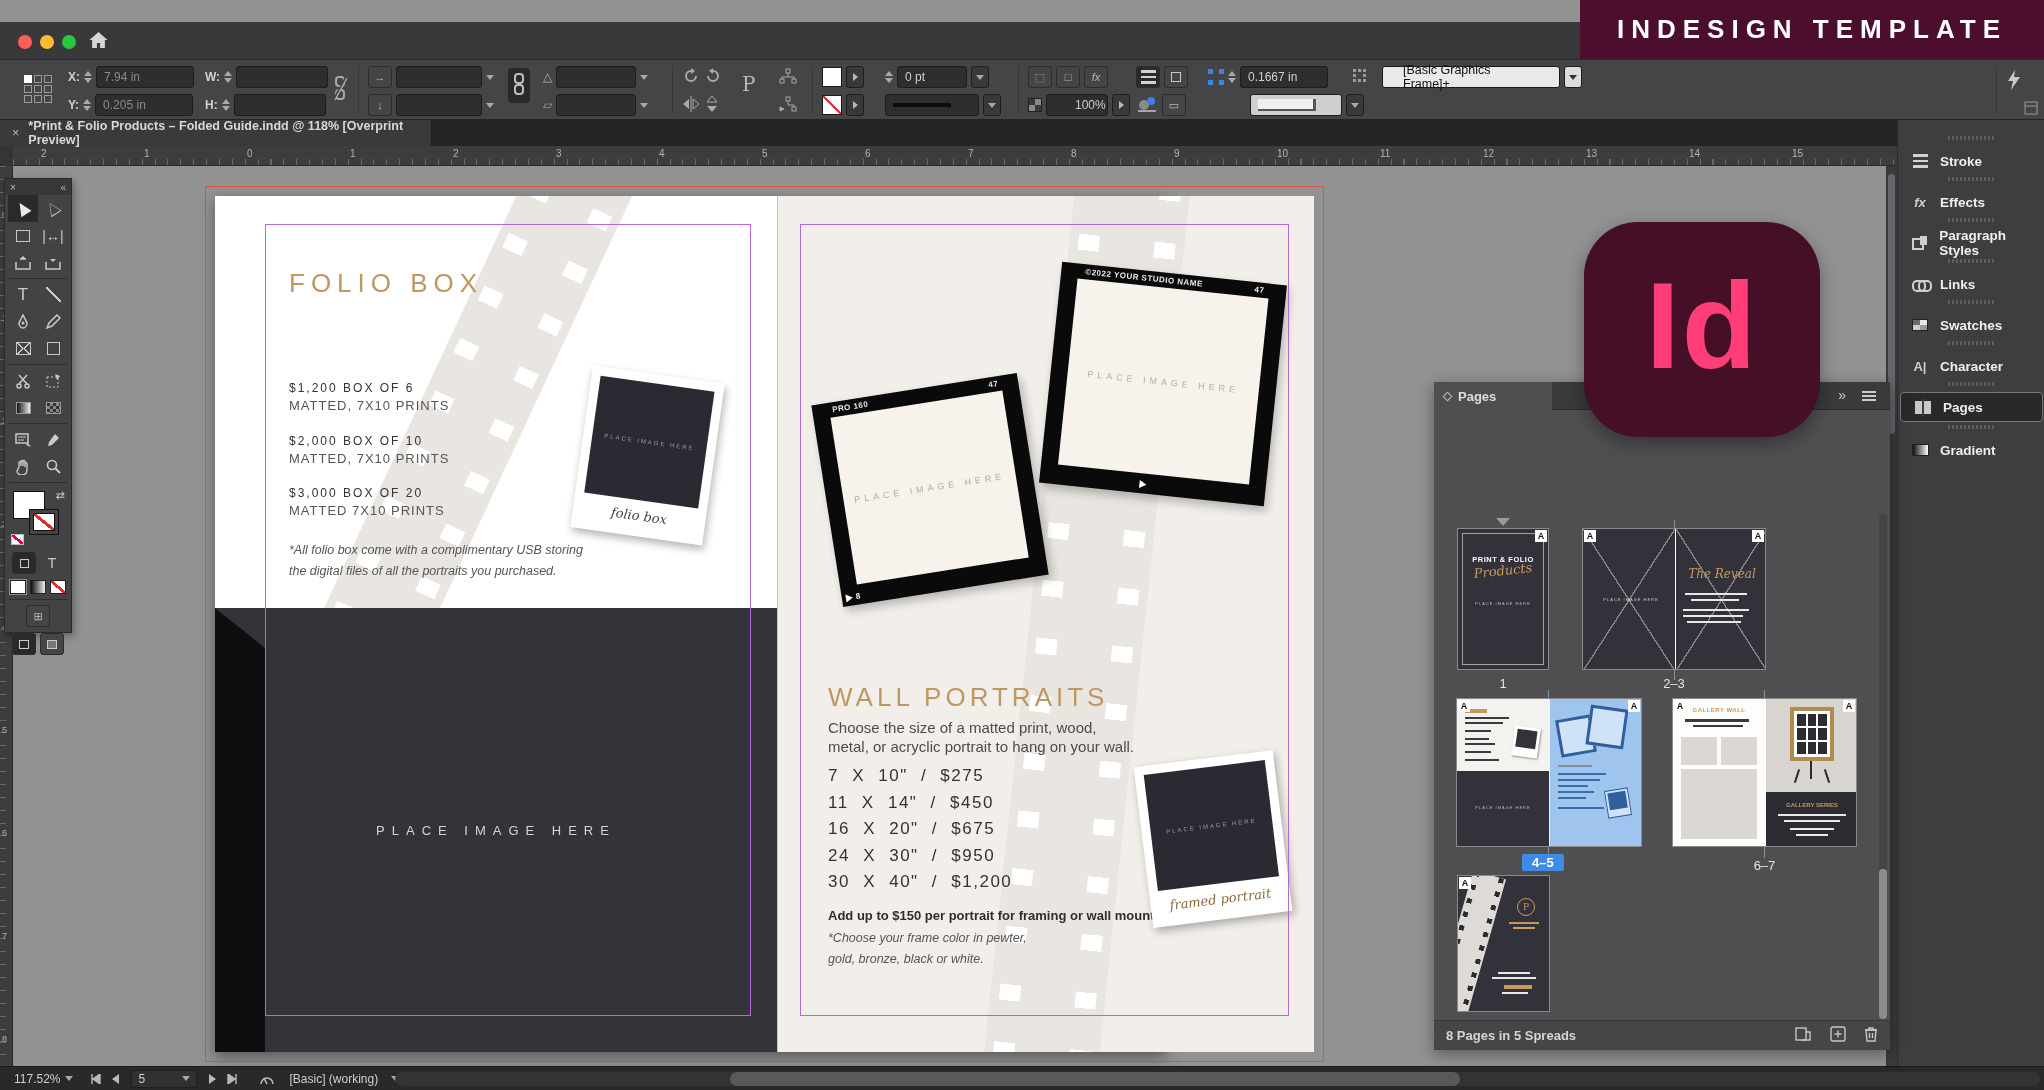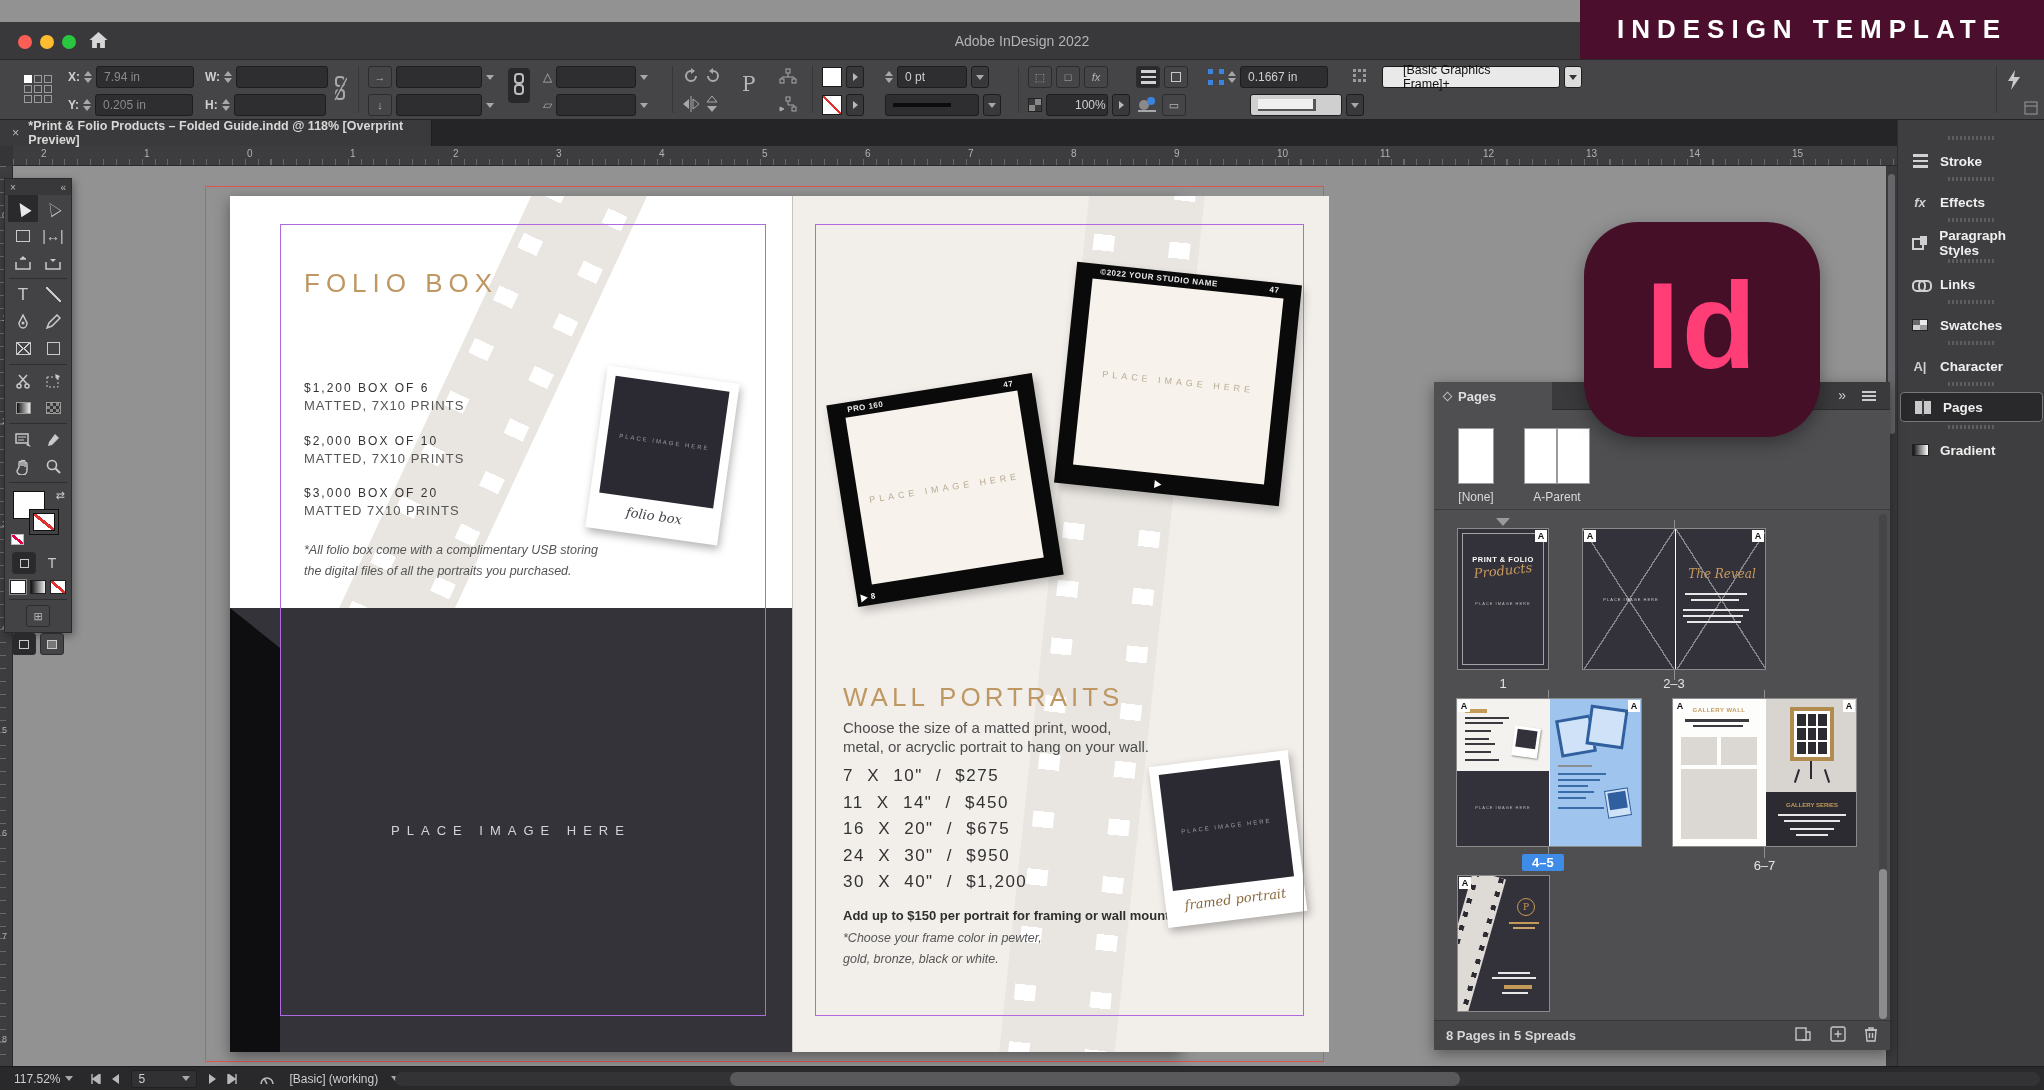--- a/index.html
+++ b/index.html
@@ -54,21 +54,21 @@
   #ruler-h { position:absolute; left:13px; top:146px; width:1884px; height:20px; background:#3d3d3f; border-bottom:1px solid #2a2a2c; z-index:4;
     background-image:repeating-linear-gradient(90deg, rgba(255,255,255,.22) 0 1px, transparent 1px 12.875px); background-position:0 bottom; background-size:100% 6px; background-repeat:repeat-x; }
   .rnum { position:absolute; top:2px; font-size:10px; color:#b2b2b2; }
   #ruler-v { position:absolute; left:0; top:166px; width:13px; height:900px; background:#3d3d3f; border-right:1px solid #2a2a2c; z-index:4;
     background-image:repeating-linear-gradient(180deg, rgba(255,255,255,.22) 0 1px, transparent 1px 12.875px); background-size:6px 100%; background-repeat:repeat-y; }
   .vnum { position:absolute; left:2px; font-size:9px; color:#b2b2b2; }
   #ruler-corner { position:absolute; left:0; top:146px; width:13px; height:20px; background:#353537; z-index:4; }
   
   #canvas { position:absolute; left:13px; top:166px; width:2031px; height:900px; background:#929292; overflow:hidden; }
   #bleed { position:absolute; left:192px; top:20px; width:1119px; height:876px; border:1px solid #de544f; }
-  #spread { position:absolute; left:217px; top:30px; width:951px; height:856px; box-shadow:0 5px 14px rgba(0,0,0,.4); }
+  #spread { position:absolute; left:202px; top:30px; width:951px; height:856px; box-shadow:0 5px 14px rgba(0,0,0,.4); }
   #page-left  { position:absolute; left:0; top:0; width:562px; height:856px; background:#ffffff; overflow:hidden; }
   #page-right { position:absolute; left:563px; top:0; width:536px; height:856px; background:#f2efeb; overflow:hidden; }
   #seam { position:absolute; left:562px; top:0; width:1px; height:856px; background:#c7c3bf; }
   .mguide { position:absolute; border:1px solid #b06ae0; z-index:9; pointer-events:none; }
   
   .strip { position:absolute; background:#e9e6e1; }
   .strip .holes-l, .strip .holes-r { position:absolute; top:0; bottom:0; width:21px;
     background-image:repeating-linear-gradient(180deg, #fff 0 16px, transparent 16px 58px); }
   .strip .holes-l { left:9px; } .strip .holes-r { right:9px; }
   
@@ -178,21 +178,20 @@
 
   <div id="titlebar">
     <span class="tlight" style="left:18px; background:#ff5e57;"></span>
     <span class="tlight" style="left:40px; background:#febc2e;"></span>
     <span class="tlight" style="left:62px; background:#29c63f;"></span>
     <span style="position:absolute; left:88px; top:8px;">
       <svg width="21" height="20" viewBox="0 0 21 20">
           <path fill="#d6d6d6" d="M10.5 2 1.5 10h2.6v8h4.8v-5h3.2v5h4.8v-8h2.6z"></path>
         </svg>
     </span>
-    <span class="title">Adobe InDesign 2022</span>
   </div>
 
   <div id="controlbar">
     <div class="cb" style="left:24px; top:17px;">
       <span class="refgrid">
           <i class="on"></i>
           <i></i>
           <i></i>
           <i></i>
           <i></i>
@@ -703,27 +702,20 @@
         <span>Pages</span>
       </div>
       <span style="position:absolute; right:44px; top:5px; color:#cfcfcf; font-size:14px;">»</span>
       <span class="burger" style="position:absolute; right:14px; top:9px;">
           <i></i>
           <i></i>
           <i></i>
         </span>
     </div>
 
-    <div id="pp-parents">
-      <div class="pthumb" style="left:24px; top:18px; width:36px; height:56px;"></div>
-      <div class="plabel" style="left:4px; top:80px; width:76px;">[None]</div>
-      <div class="pthumb" style="left:90px; top:18px; width:33px; height:56px;"></div>
-      <div class="pthumb" style="left:123px; top:18px; width:33px; height:56px;"></div>
-      <div class="plabel" style="left:85px; top:80px; width:76px;">A-Parent</div>
-    </div>
 
     <div class="tri down" style="position:absolute; left:62px; top:136px; border-left-width:7px; border-right-width:7px; border-top-width:8px; border-top-color:#9a9a9a;"></div>
     <div class="thumb xph" style="left:23px; top:146px; width:92px; height:142px;">
       <span class="abadge" style="right:1px;">A</span>
       <div style="position:absolute; inset:4px; border:1px solid rgba(255,255,255,.55);"></div>
       <div style="position:absolute; left:0; right:0; top:26px; text-align:center; color:#fff; font-size:7.5px; font-weight:bold; letter-spacing:.5px;">PRINT &amp; FOLIO</div>
       <div class="gscript" style="position:absolute; left:0; right:0; top:34px; text-align:center; font-size:13px; transform:rotate(-6deg);">Products</div>
       <div style="position:absolute; left:0; right:0; top:72px; text-align:center; color:#bbb; font-size:4px; letter-spacing:1px;">PLACE IMAGE HERE</div>
     </div>
     <div class="slabel" style="left:23px; top:294px; width:92px;">1</div>

